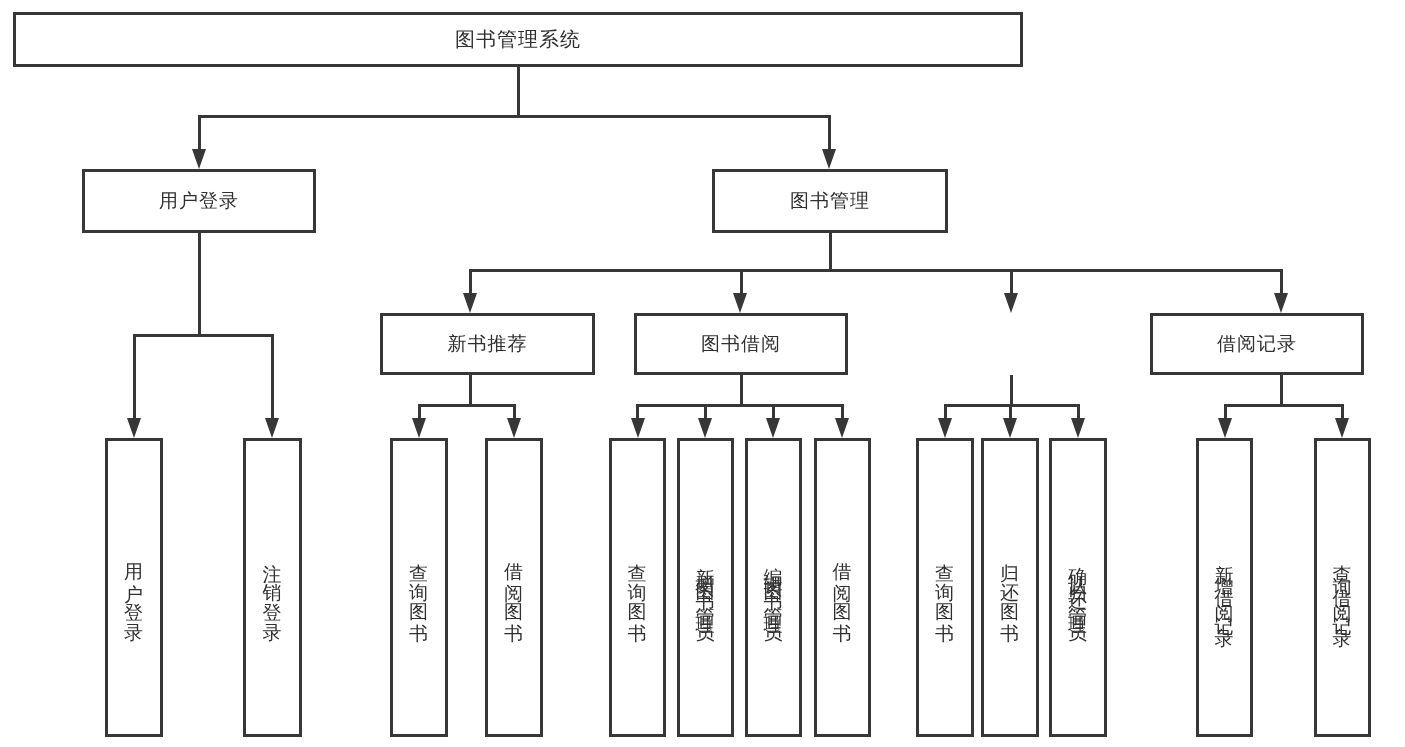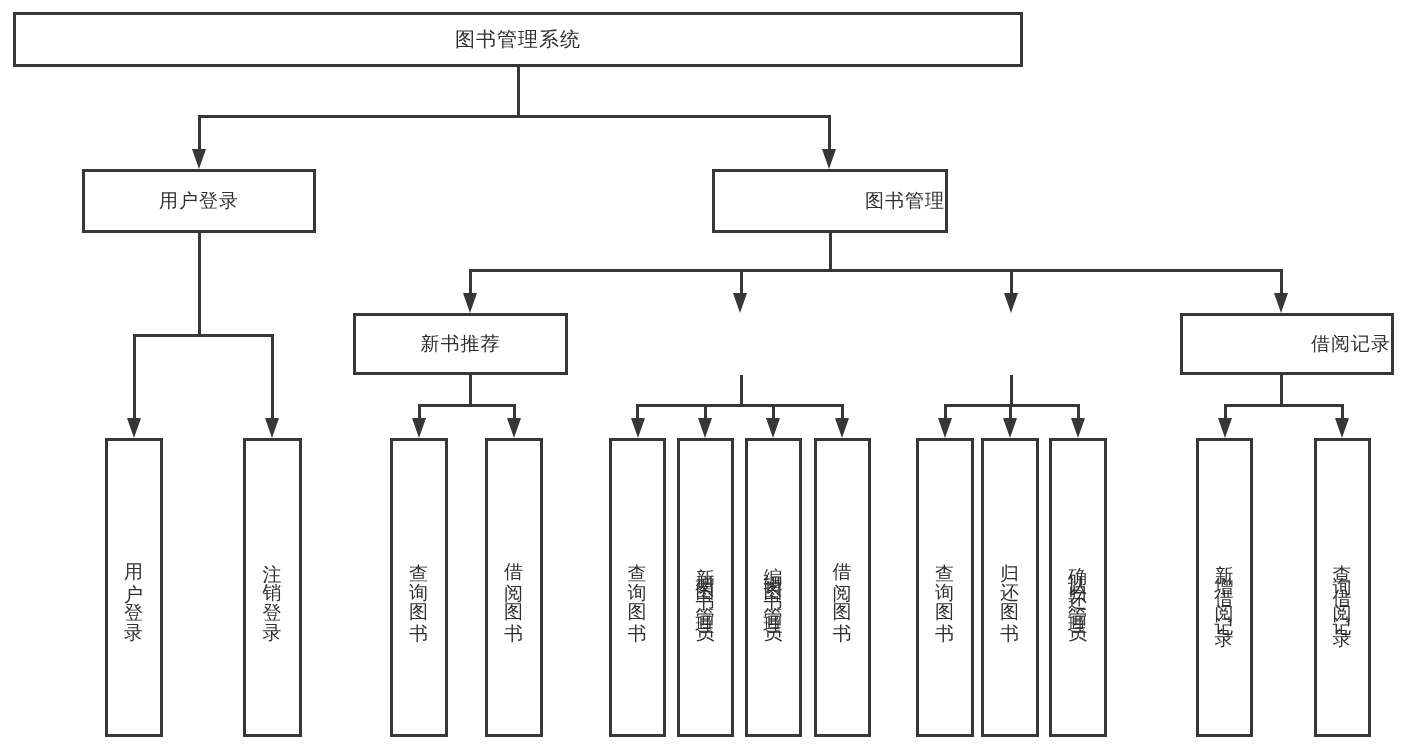--- a/index.html
+++ b/index.html
@@ -60,21 +60,21 @@
   <div class="v-line" style="left:517px;top:67px;height:50px;"></div>
   <div class="h-line" style="left:198px;top:115px;width:633px;"></div>
   <div class="v-line" style="left:198px;top:115px;height:36px;"></div>
   <div class="arrow" style="left:192px;top:149px;"></div>
   <div class="v-line" style="left:828px;top:115px;height:36px;"></div>
   <div class="arrow" style="left:822px;top:149px;"></div>
 
   <div class="node node-h" style="left:82px;top:169px;width:234px;height:64px;">
     <span>用户登录</span>
   </div>
-  <div class="node node-h" style="left:712px;top:169px;width:236px;height:64px;justify-content:flex-end;">
+  <div class="node node-h" style="left:712px;top:169px;width:236px;height:64px;">
     <span>图书管理</span>
   </div>
 
   <div class="v-line" style="left:198px;top:233px;height:102px;"></div>
   <div class="h-line" style="left:133px;top:334px;width:141px;"></div>
   <div class="v-line" style="left:133px;top:334px;height:88px;"></div>
   <div class="arrow" style="left:127px;top:418px;"></div>
   <div class="v-line" style="left:271px;top:334px;height:88px;"></div>
   <div class="arrow" style="left:265px;top:418px;"></div>
 
@@ -82,24 +82,27 @@
   <div class="h-line" style="left:470px;top:269px;width:812px;"></div>
   <div class="v-line" style="left:469px;top:269px;height:26px;"></div>
   <div class="arrow" style="left:463px;top:293px;"></div>
   <div class="v-line" style="left:740px;top:269px;height:26px;"></div>
   <div class="arrow" style="left:733px;top:293px;"></div>
   <div class="v-line" style="left:1010px;top:269px;height:26px;"></div>
   <div class="arrow" style="left:1004px;top:293px;"></div>
   <div class="v-line" style="left:1280px;top:269px;height:26px;"></div>
   <div class="arrow" style="left:1274px;top:293px;"></div>
 
-  <div class="node node-h" style="left:353px;top:313px;width:215px;height:62px;">
+  <div class="node node-h" style="left:380px;top:313px;width:215px;height:62px;">
     <span>新书推荐</span>
   </div>
-  <div class="node node-h" style="left:1180px;top:313px;width:214px;height:62px;justify-content:flex-end;">
+  <div class="node node-h" style="left:634px;top:313px;width:214px;height:62px;">
+    <span>图书借阅</span>
+  </div>
+  <div class="node node-h" style="left:1150px;top:313px;width:214px;height:62px;">
     <span>借阅记录</span>
   </div>
 
   <div class="v-line" style="left:469px;top:375px;height:31px;"></div>
   <div class="h-line" style="left:418px;top:404px;width:97px;"></div>
   <div class="v-line" style="left:418px;top:404px;height:18px;"></div>
   <div class="arrow" style="left:412px;top:418px;"></div>
   <div class="v-line" style="left:513px;top:404px;height:18px;"></div>
   <div class="arrow" style="left:507px;top:418px;"></div>
 

